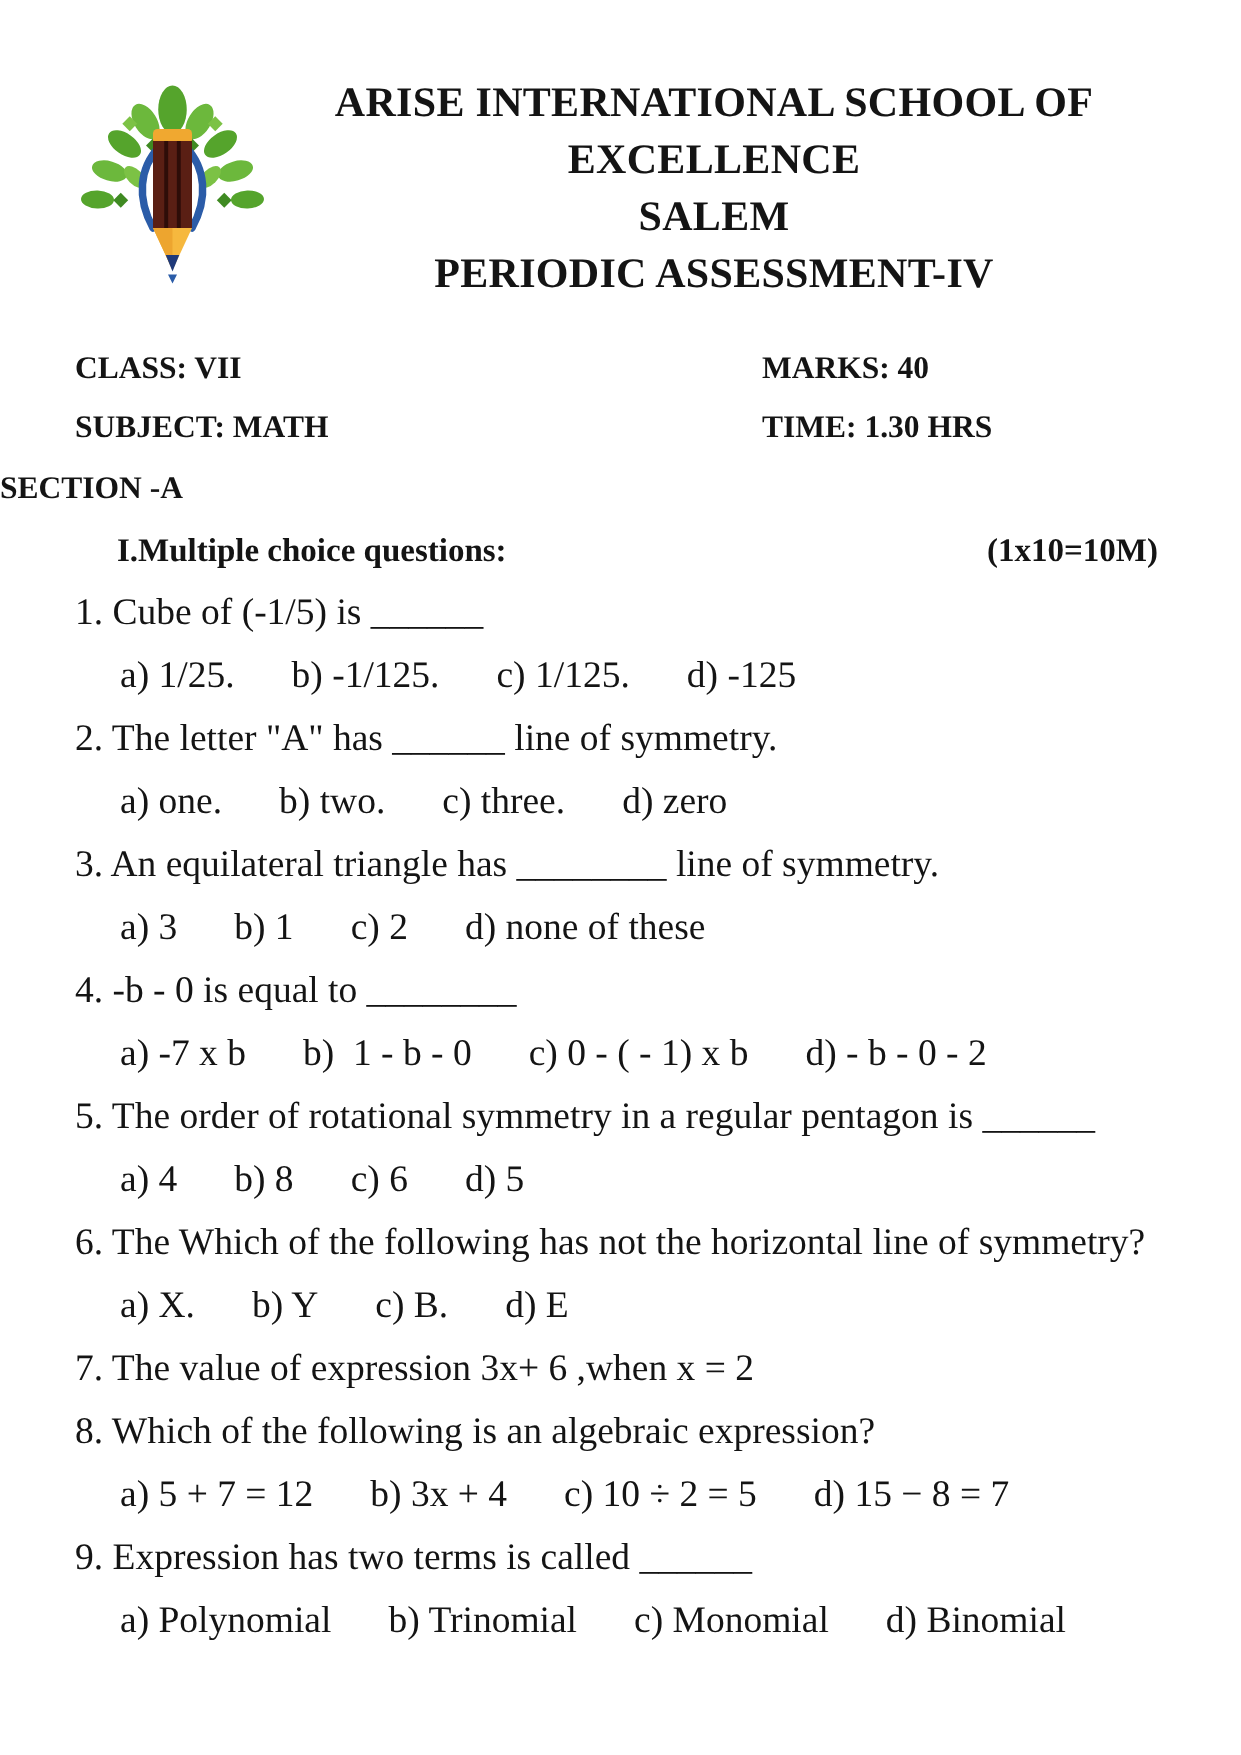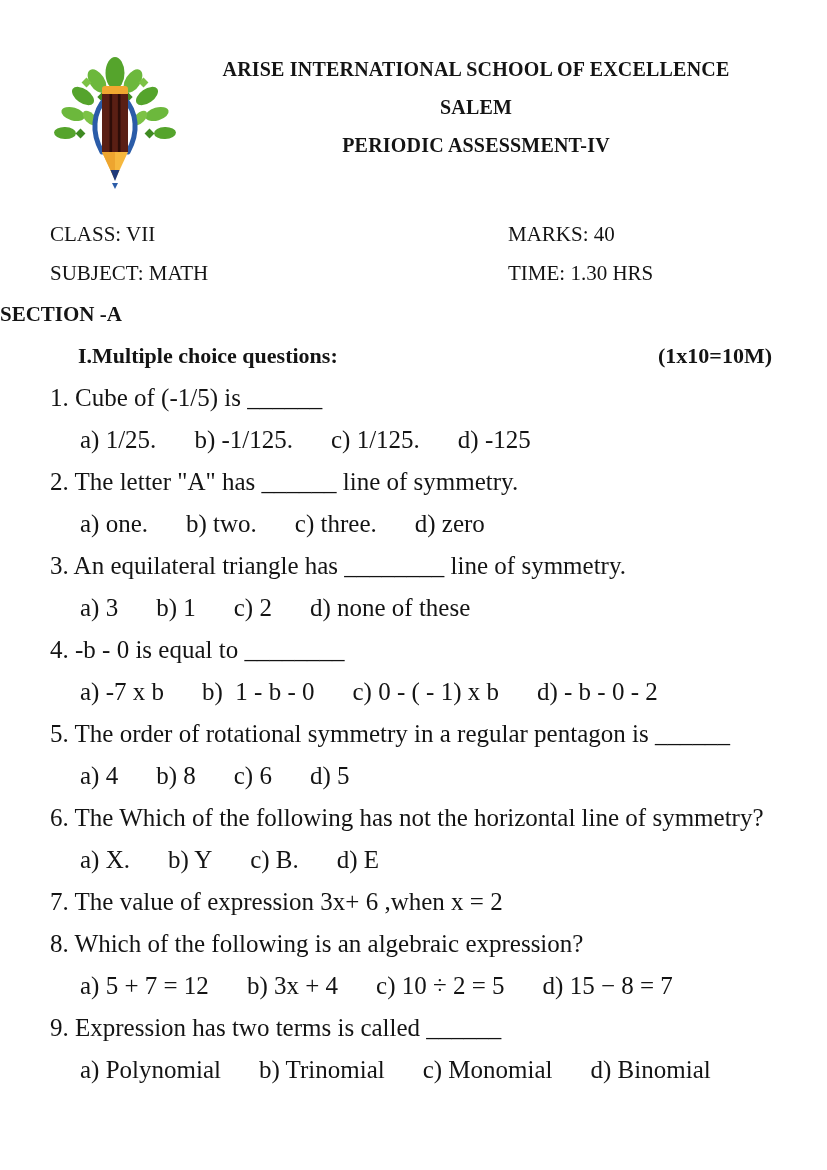--- a/index.html
+++ b/index.html
@@ -22,29 +22,29 @@
   .logo-wrap {
     flex: none;
     width: 130px;
     height: 135px;
     margin-top: 6px;
   }
   .header-text {
     flex: 1;
     text-align: center;
     font-weight: bold;
-    font-size: 20px;
+    font-size: 28px;
     line-height: 38px;
     letter-spacing: 0.2px;
   }
   
   .meta {
     margin-top: 24px;
     padding: 0 55px 0 50px;
-    font-weight: normal;
+    font-weight: bold;
     font-size: 21px;
   }
   .meta-row {
     display: grid;
     grid-template-columns: 458px auto;
     line-height: 39px;
   }
   .section-title {
     text-align: left;
     font-weight: bold;

